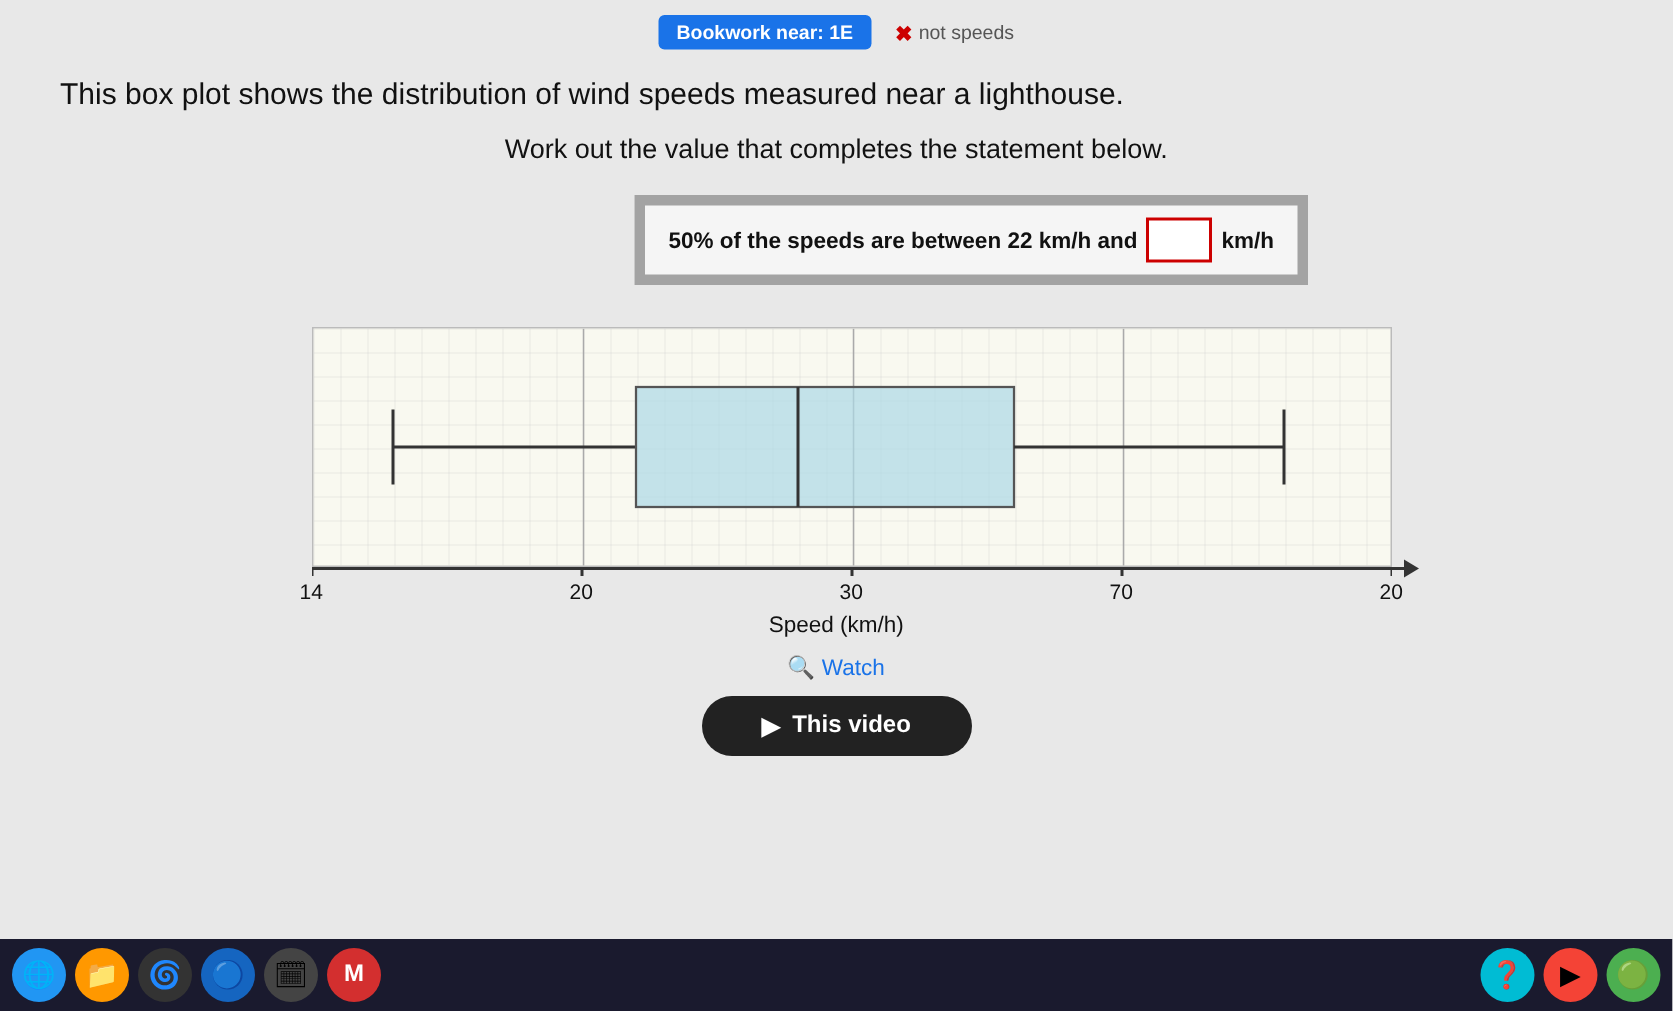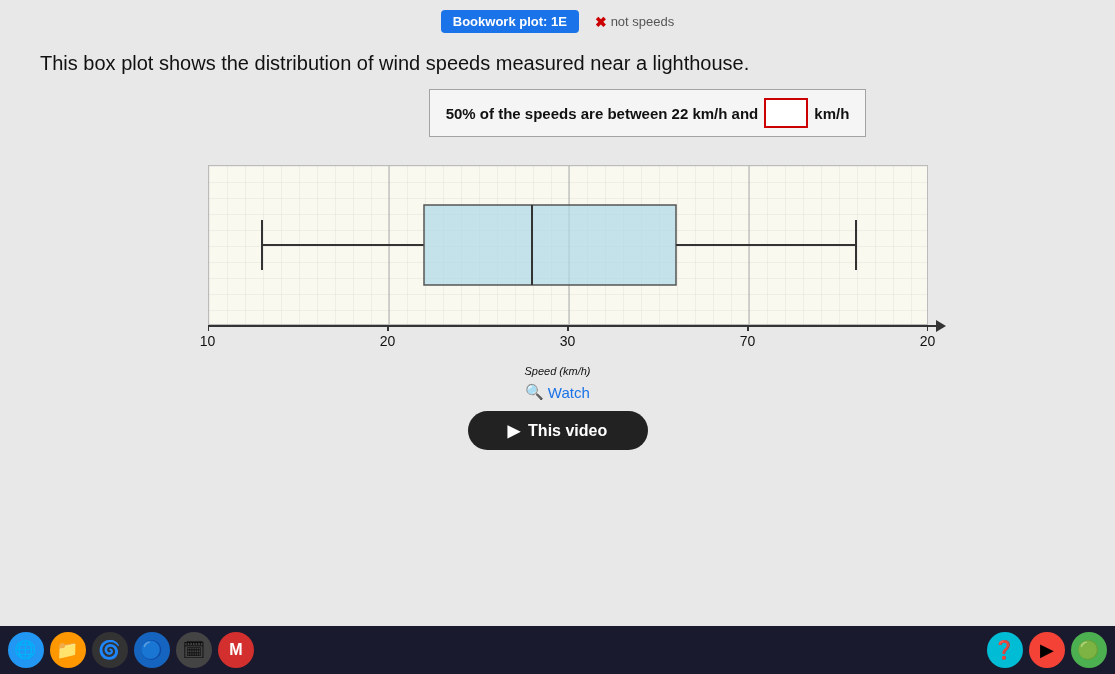--- a/index.html
+++ b/index.html
@@ -59,21 +59,21 @@
       font-size: 18px;
       color: #111;
       text-align: center;
       margin-bottom: 20px;
     }
 
     .statement-box {
       display: inline-flex;
       align-items: center;
       background: #f5f5f5;
-      border: 1px solid #a3a3a3;
+      border: 7px solid #a3a3a3;
       padding: 8px 16px;
       font-size: 15px;
       font-weight: bold;
       color: #111;
       margin-left: 180px;
       margin-bottom: 14px;
       gap: 6px;
     }
 
     .answer-box {
@@ -127,26 +127,25 @@
     .tick-label {
       position: absolute;
       top: 168px;
       font-size: 14px;
       color: #111;
       transform: translateX(-50%);
     }
 
     .axis-label {
       position: absolute;
-      top: 200px;
+      top: 190px;
       left: 50%;
       transform: translateX(-50%);
-      font-size: 11px;
-      color: #111;
-      font-style: italic;
+      font-size: 15px;
+      color: #111;
     }
 
     .zoom-link {
       text-align: center;
       margin-top: 8px;
       font-size: 15px;
       color: #1a73e8;
       cursor: pointer;
       display: flex;
       align-items: center;
@@ -199,29 +198,30 @@
       margin-left: auto;
       display: flex;
       align-items: center;
       gap: 6px;
     }
   </style>
 </head>
 <body>
 
 <div class="top-bar">
-  <div class="bookwork-badge">Bookwork plot: 1E</div>
+  <div class="bookwork-badge">Bookwork near: 1E</div>
   <div class="not-allowed">
     <span class="x-icon">✖</span>
     <span>not speeds</span>
   </div>
 </div>
 
 <div class="main-content">
   <div class="question-text">This box plot shows the distribution of wind speeds measured near a lighthouse.</div>
+  <div class="sub-instruction">Work out the value that completes the statement below.</div>
 
   <div style="text-align:center; margin-bottom:14px;">
     <div class="statement-box">
       <span>50% of the speeds are between 22 km/h and</span>
       <span class="answer-box"></span>
       <span>km/h</span>
     </div>
   </div>
 
   <div class="chart-area">
@@ -255,21 +255,21 @@
 
       <line x1="468" y1="80" x2="648" y2="80" stroke="#333" stroke-width="2"></line>
 
       <line x1="648" y1="55" x2="648" y2="105" stroke="#333" stroke-width="2"></line>
     </svg>
 
     <div class="x-axis">
       <div class="arrow-right"></div>
     </div>
 
-    <div class="tick-label" style="left:50px;">10</div>
+    <div class="tick-label" style="left:50px;">14</div>
     <div class="tick-label" style="left:230px;">20</div>
     <div class="tick-label" style="left:410px;">30</div>
     <div class="tick-label" style="left:590px;">70</div>
     <div class="tick-label" style="left:770px;">20</div>
 
     <svg style="position:absolute;left:50px;top:160px;" width="720" height="10">
       <line x1="0" y1="0" x2="0" y2="6" stroke="#333" stroke-width="2"></line>
       <line x1="180" y1="0" x2="180" y2="6" stroke="#333" stroke-width="2"></line>
       <line x1="360" y1="0" x2="360" y2="6" stroke="#333" stroke-width="2"></line>
       <line x1="540" y1="0" x2="540" y2="6" stroke="#333" stroke-width="2"></line>

